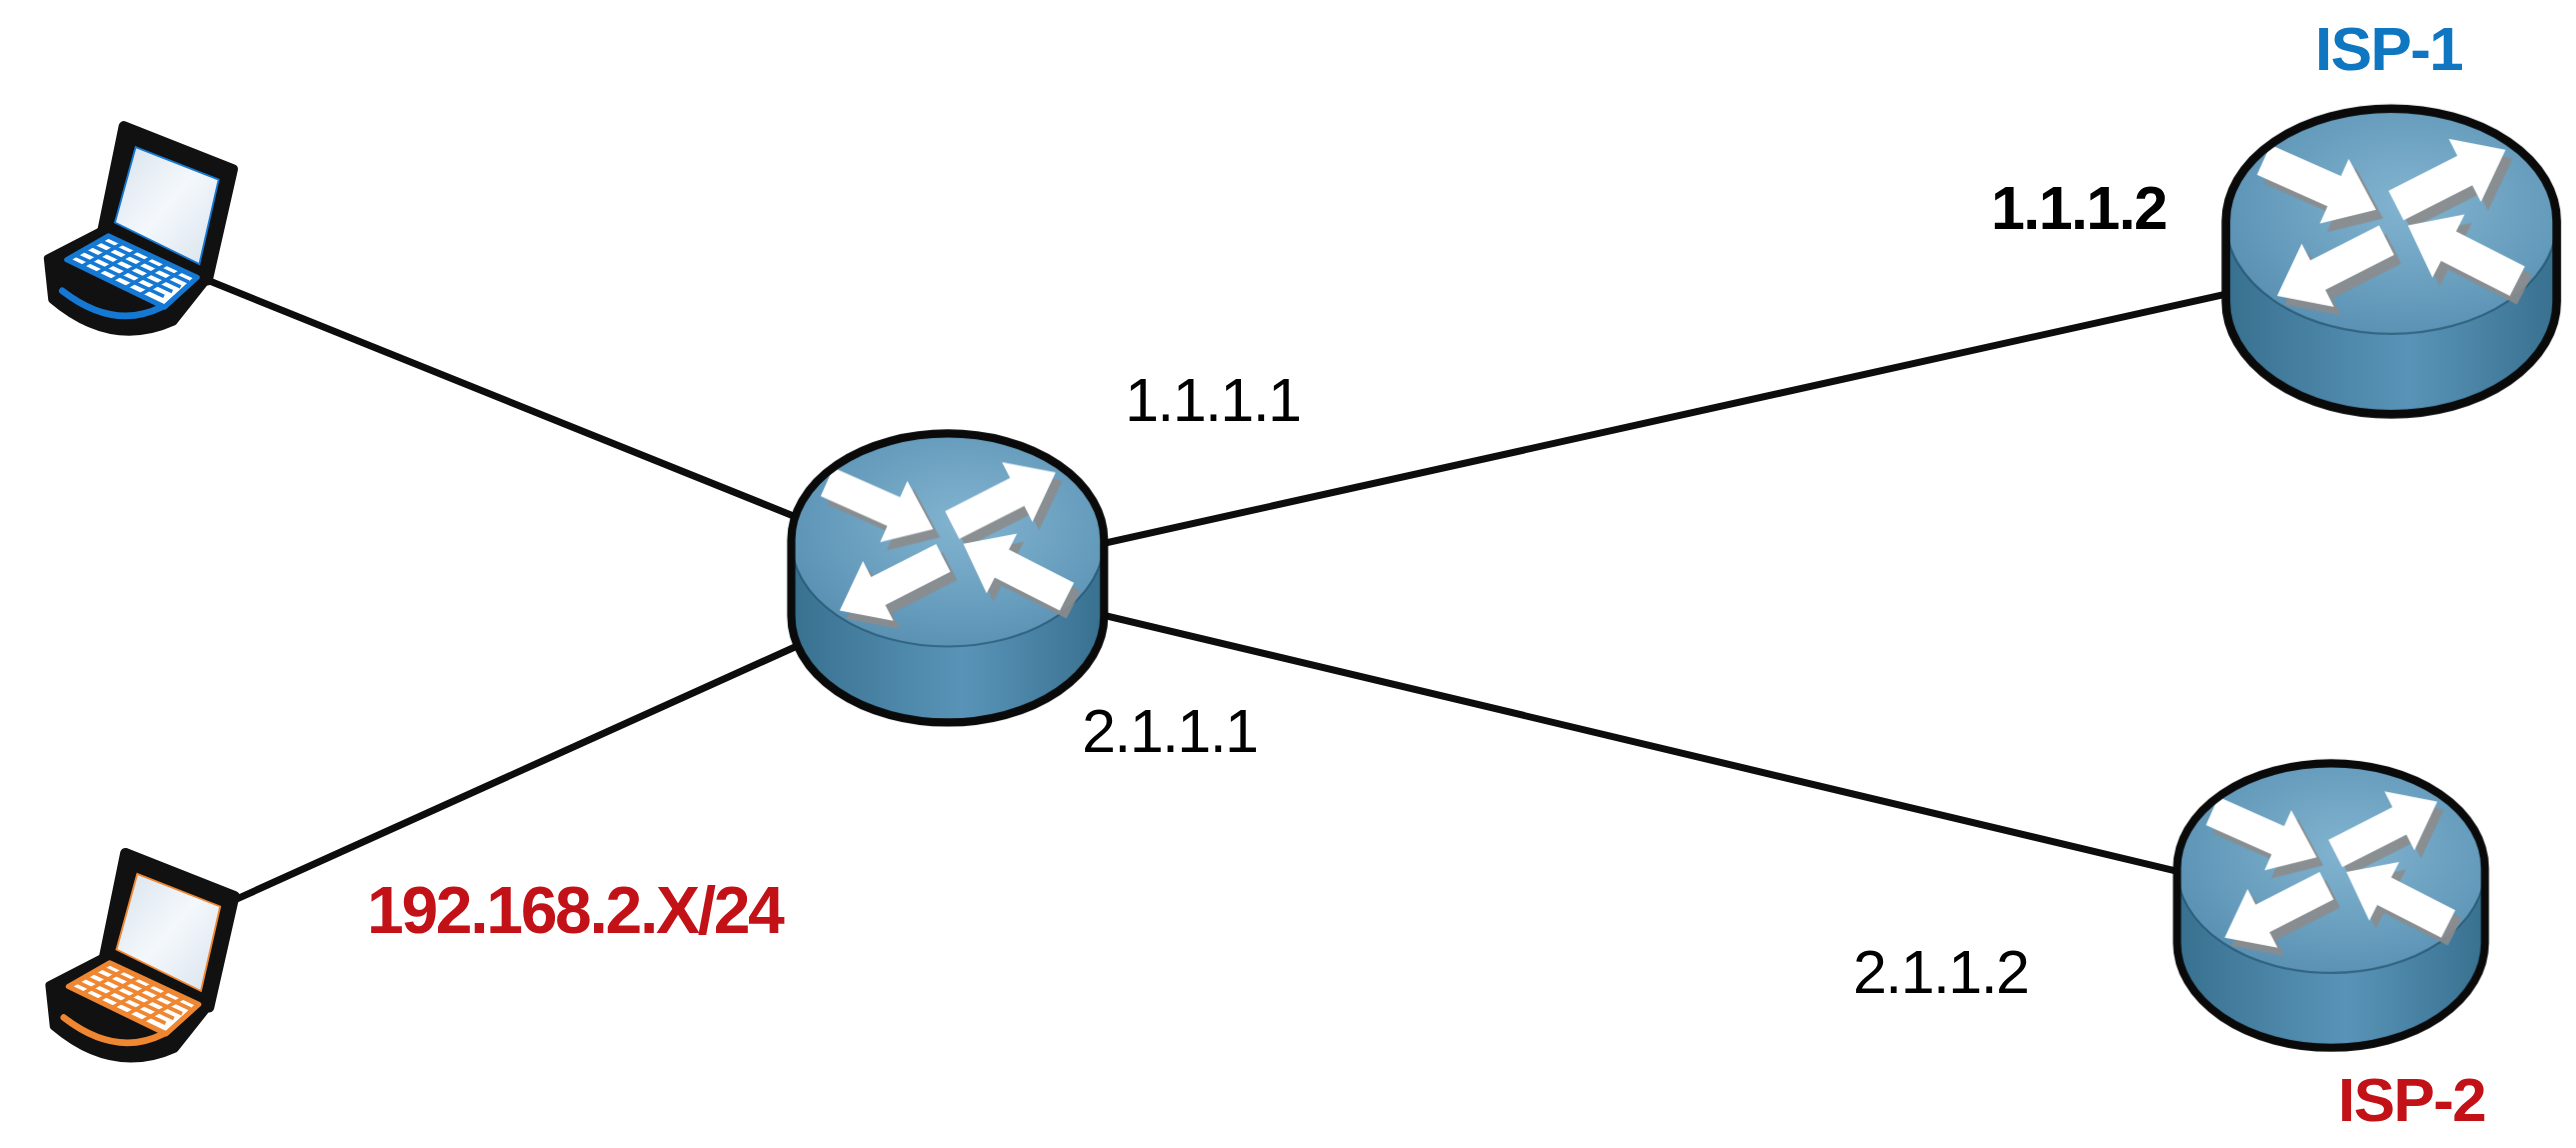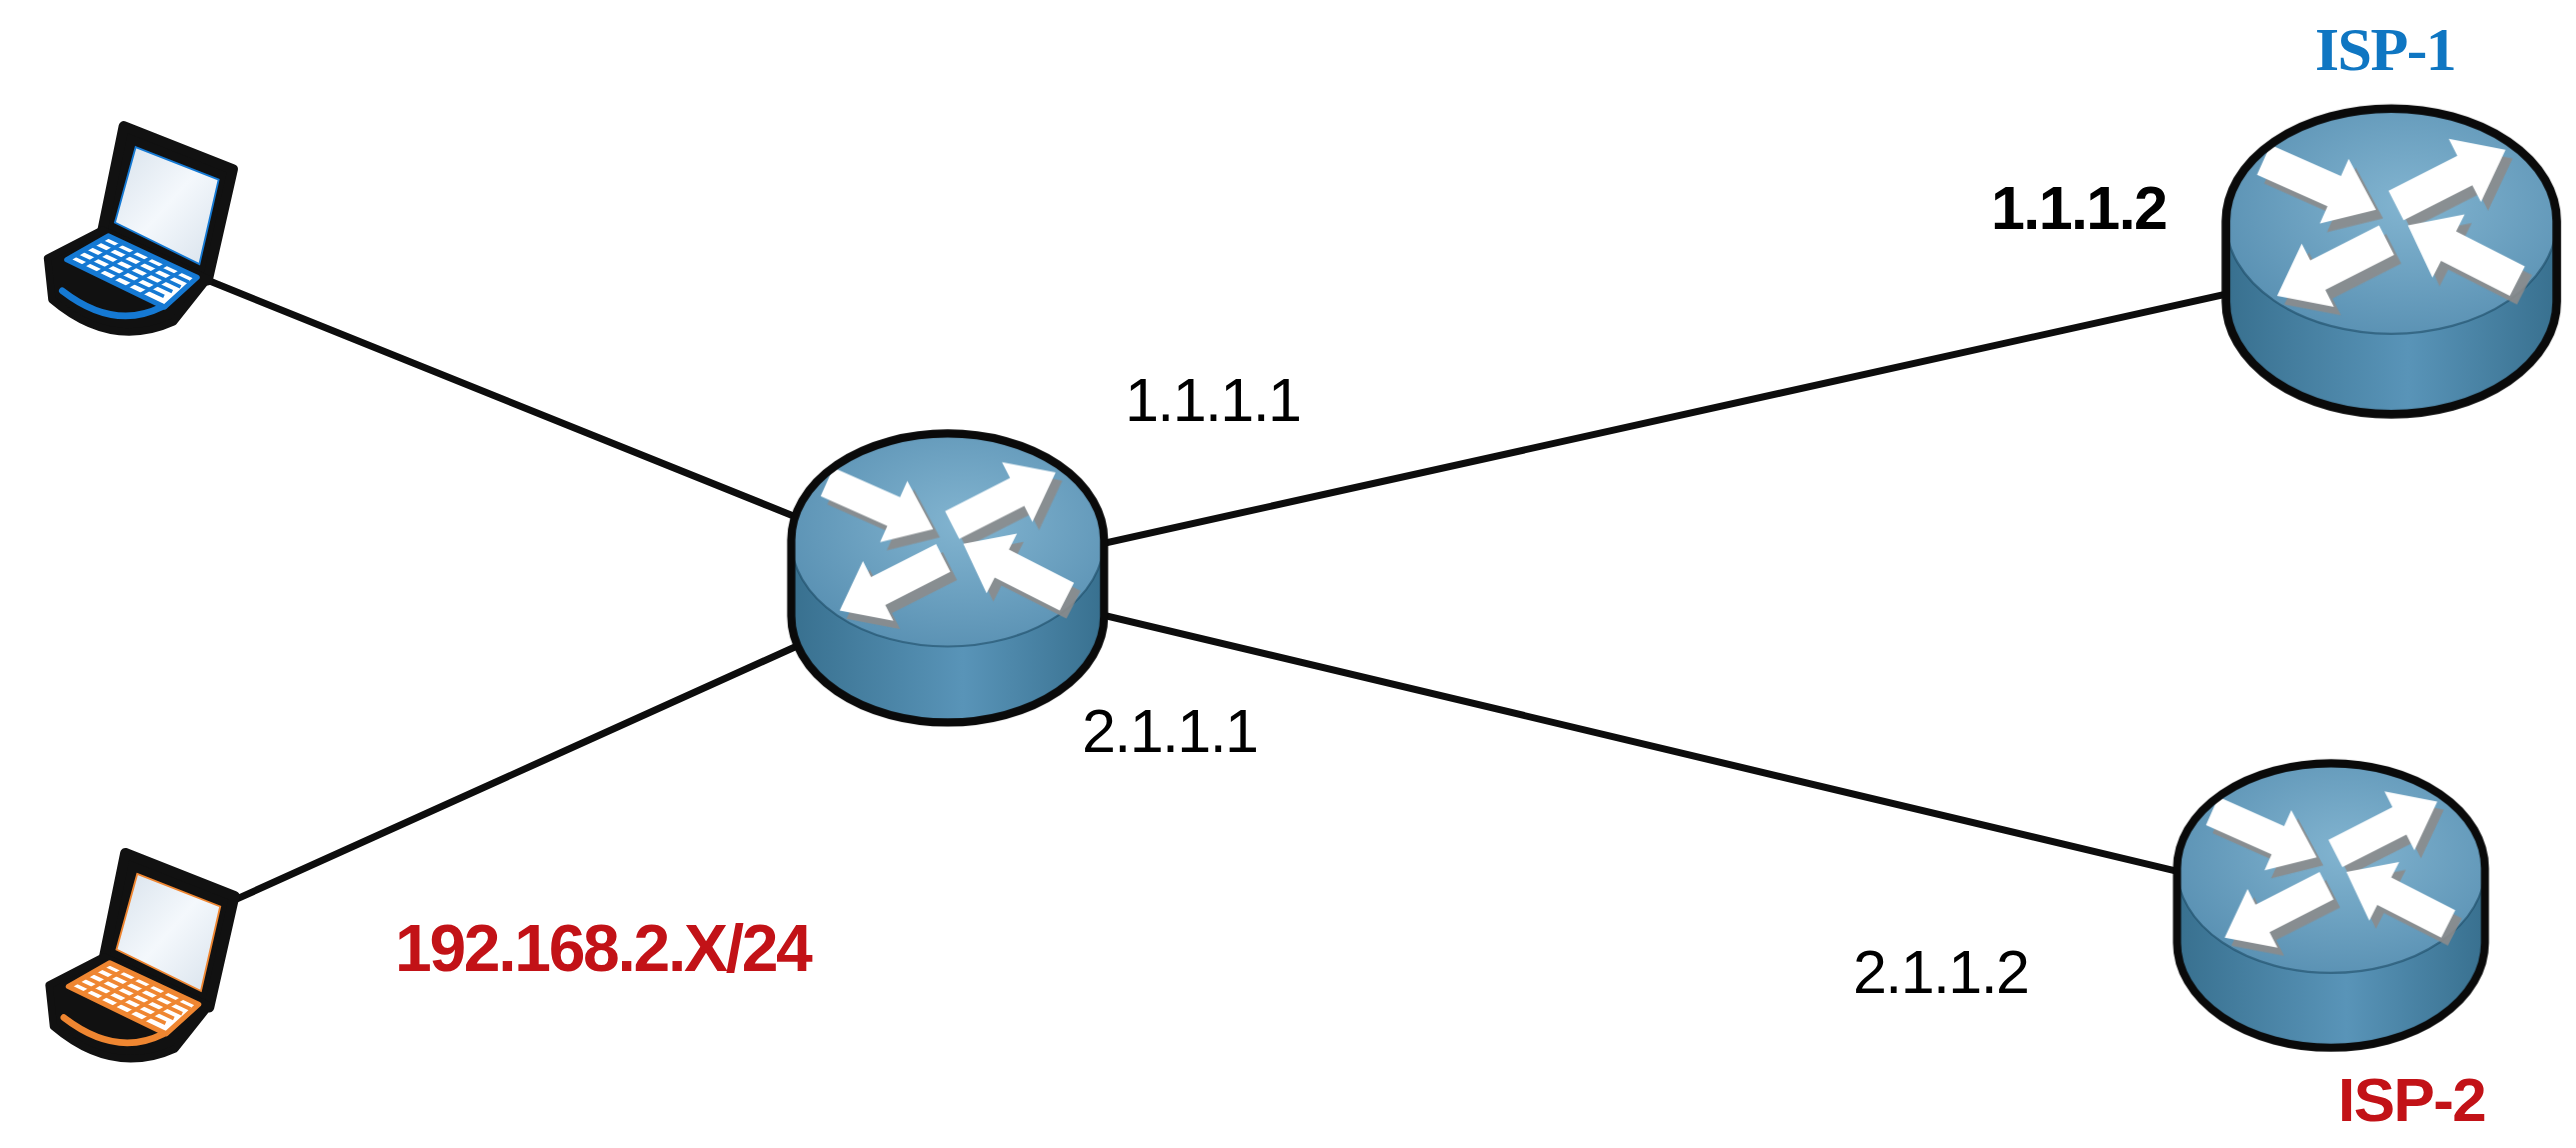--- a/index.html
+++ b/index.html
@@ -7,24 +7,24 @@
     width:2576px;height:1149px;overflow:hidden;
     background:var(--background,#fff);
     font-family:"Liberation Sans","DejaVu Sans",sans-serif;
   }
   .stage{position:relative;width:2576px;height:1149px;background:var(--background,#fff);}
   .stage svg.canvas{position:absolute;left:0;top:0;}
   .lbl{position:absolute;white-space:nowrap;line-height:1;}
   .num{font-size:61px;font-weight:400;letter-spacing:-1.6px;color:var(--label-black,#000);}
   .subnet{font-size:66px;font-weight:700;letter-spacing:-2.3px;}
   .ispname{font-size:62px;font-weight:700;letter-spacing:-1.6px;}
-  .blue{color:var(--label-blue,#0f76c2);font-family:Liberation Serif, serif;}
+  .blue{color:var(--label-blue,#0f76c2);}
   .red{color:var(--label-red,#c21217);}
   #lbl-subnet1{left:368px;top:255px;}
-  #lbl-subnet2{left:367px;top:915px;margin-left:28px;}
+  #lbl-subnet2{left:367px;top:877px;}
   #lbl-rif1{left:1125px;top:370px;}
   #lbl-rif2{left:1082px;top:701px;}
   #lbl-isp1if{left:1991px;top:178px;font-weight:bold;}
   #lbl-isp2if{left:1840px;top:942px;margin-left:13px;}
   #lbl-isp1{left:2315px;top:18px;}
   #lbl-isp2{left:2301px;top:1069px;margin-left:37px;}
   .link{stroke:var(--link-black,#0d0d0d);stroke-width:9;stroke-linecap:round;}
 </style>
 </head>
 <body>

